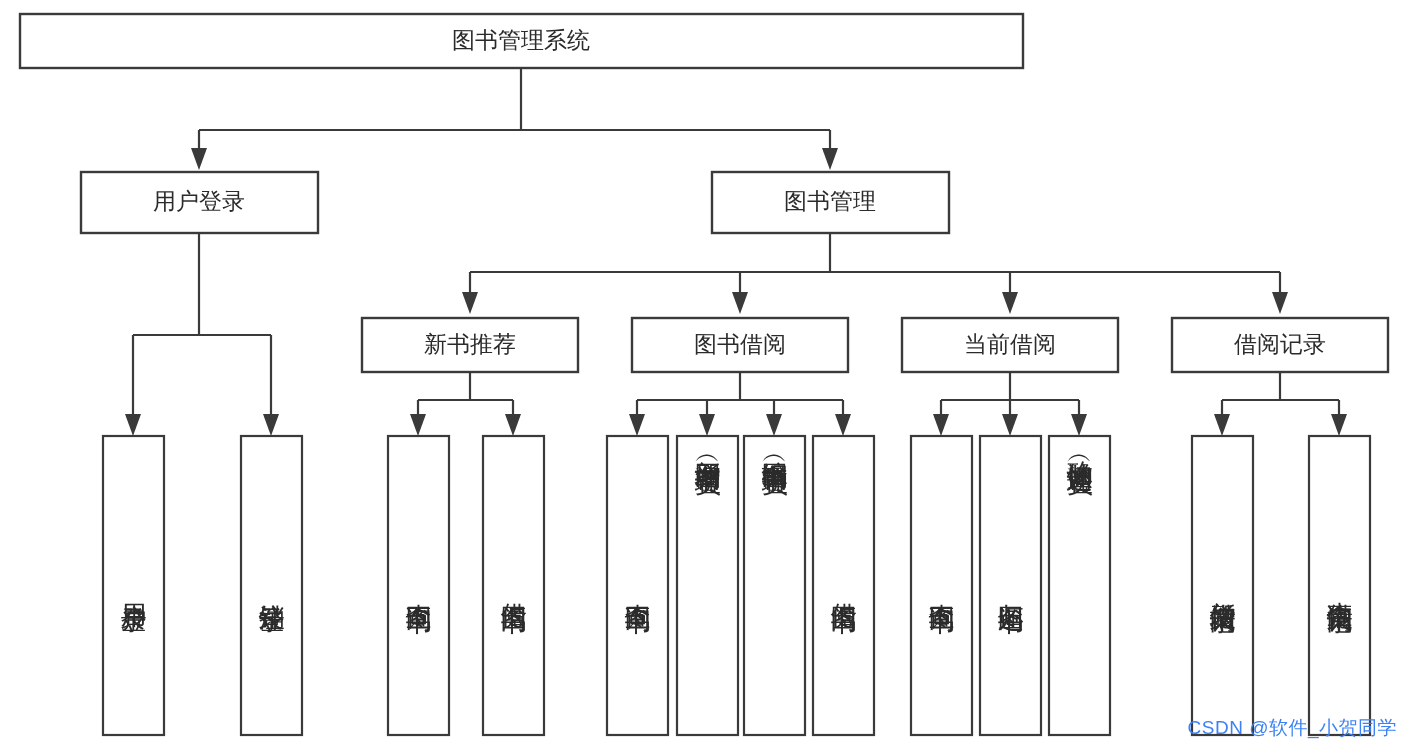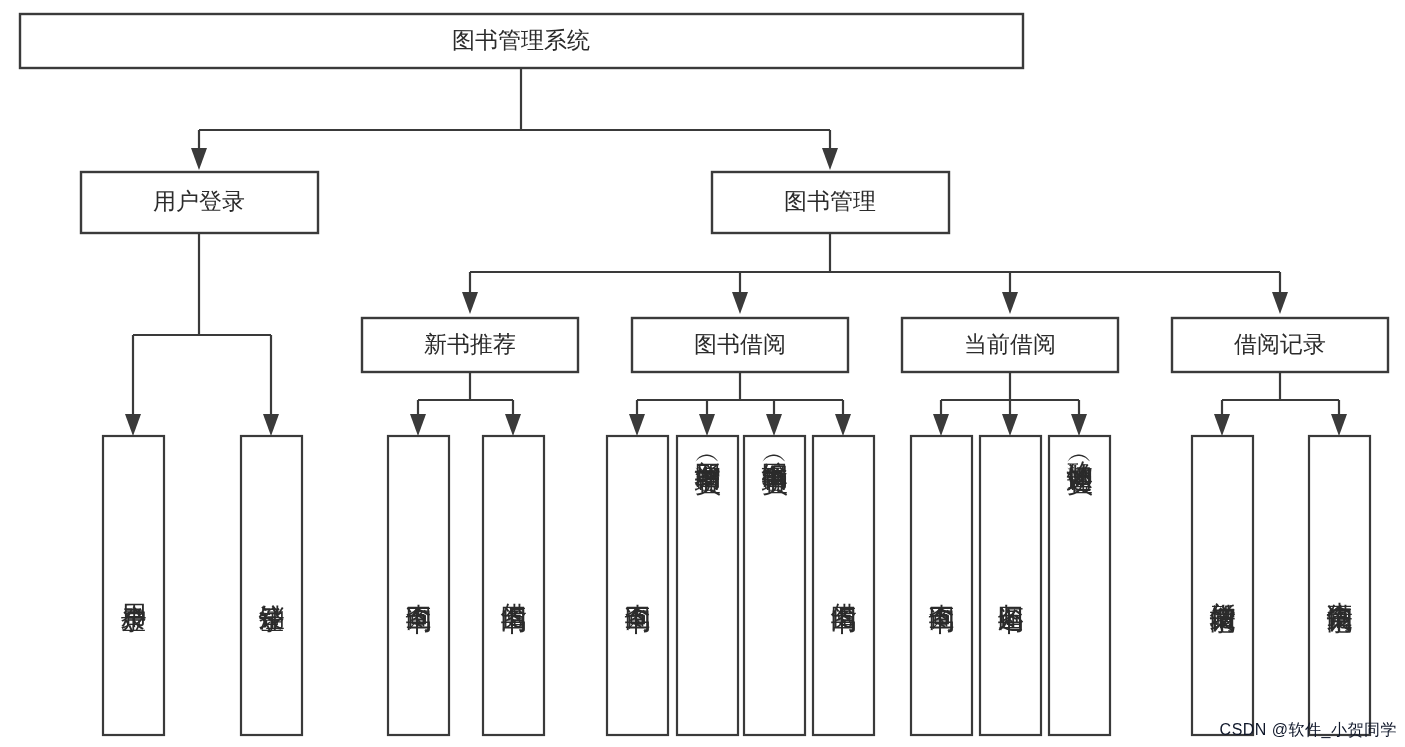--- a/index.html
+++ b/index.html
@@ -67,22 +67,22 @@
     line-height: 1.06;
     letter-spacing: 1.5px;
     color: #2b2b2b;
     white-space: nowrap;
   }
   .watermark {
     position: absolute;
     right: 8px;
     bottom: 6px;
     font-family: "Liberation Sans", "DejaVu Sans", sans-serif;
-    font-size: 16px;
-    color: #0f172a;
+    font-size: 19px;
+    color: #3b82f6;
     letter-spacing: 0.5px;
     white-space: nowrap;
   }
 </style>
 </head>
 <body>
 
 <div id="diagram-root">
 
   <svg class="diagram-svg" viewBox="0 0 1405 747" xmlns="http://www.w3.org/2000/svg">

